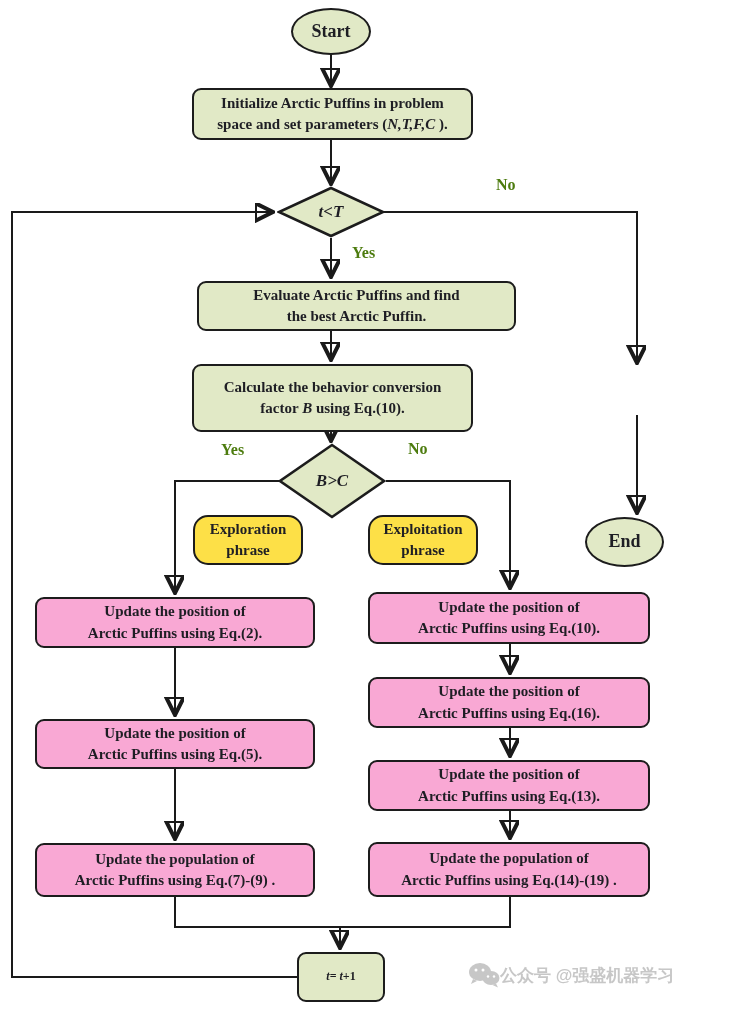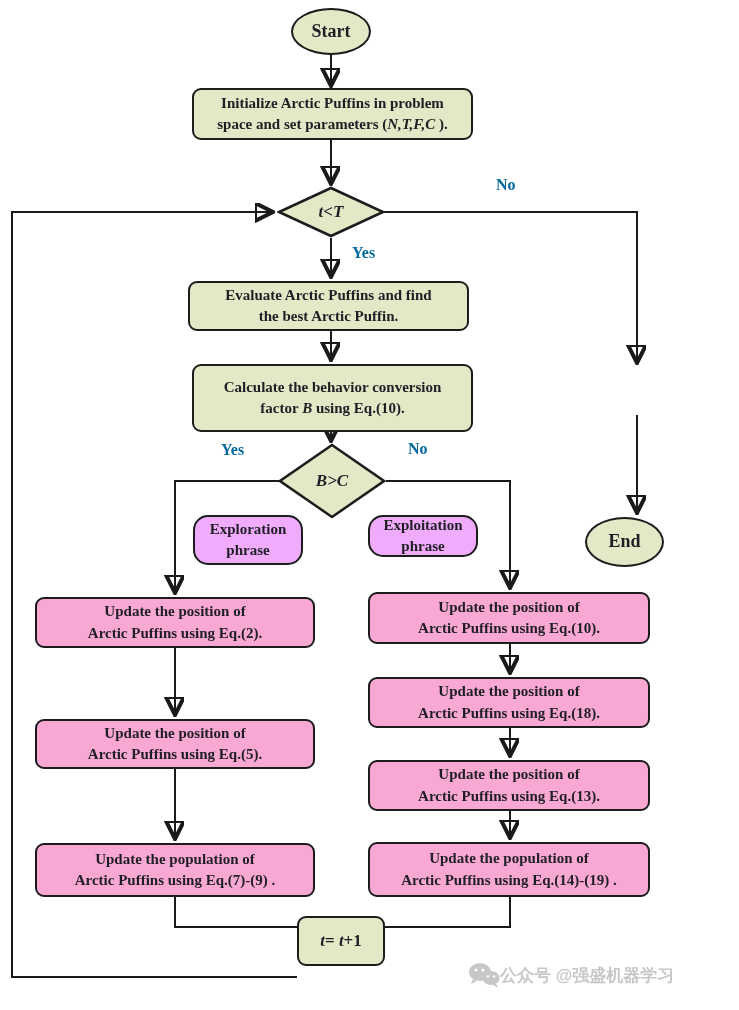--- a/index.html
+++ b/index.html
@@ -11,30 +11,30 @@
   .wires path { stroke:#1a1a1a; stroke-width:2; fill:none; }
   .node {
     position:absolute; box-sizing:border-box;
     display:flex; align-items:center; justify-content:center;
     text-align:center; font-weight:bold; color:#1e1e24;
     font-size:15px; line-height:1.42;border-radius:9px;
   }
   .rect   { border:2.5px solid #1c1c1c; }
   .green  { background:#e1e9c6; }
   .blue   { background:#f9a8d4; }
-  .pink   { background:#f0abfc; border:2.5px solid #1c1c1c; border-radius:15px; }
+  .pink   { background:#fde047; border:2.5px solid #1c1c1c; border-radius:15px; }
   .ellipse{ border:2.5px solid #1c1c1c; border-radius:50%; background:#e1e9c6; font-size:18px; }
   .diamond{ position:absolute; }
   .diamond svg { position:absolute; left:0; top:0; }
   .dlabel {
     position:absolute; inset:0; display:flex; align-items:center; justify-content:center;
     font-weight:bold; font-style:italic; font-size:17px; color:#1e1e24;
   }
   .it { font-style:italic; }
-  .lbl { position:absolute; font-weight:bold; font-size:16px; color:#0369a1; }
+  .lbl { position:absolute; font-weight:bold; font-size:16px; color:#4d7c0f; }
   .watermark {
     position:absolute; left:468px; top:962px; display:flex; align-items:center; gap:0;
     color:#c7c7c7; font-size:17px; font-weight:bold;
     font-family:"Liberation Sans","DejaVu Sans",sans-serif;
   }
 </style>
 </head>
 <body>
 
 <div class="canvas">
@@ -85,21 +85,21 @@
         <span> &lt; </span>
         <span>T</span>
     </div>
   </div>
 
   <span class="lbl" style="left:496px;top:176px">No</span>
   <span class="lbl" style="left:352px;top:244px">Yes</span>
   <span class="lbl" style="left:221px;top:441px">Yes</span>
   <span class="lbl" style="left:408px;top:440px">No</span>
 
-  <div class="node rect green" style="left:188px;top:281px;width:281px;height:50px">
+  <div class="node rect green" style="left:197px;top:281px;width:319px;height:50px">
     <div>
       <span>Evaluate Arctic Puffins  and find</span><br>
       <span>the best Arctic Puffin.</span>
     </div>
   </div>
 
   <div class="node rect green" style="left:192px;top:364px;width:281px;height:68px">
     <div>
       <span>Calculate the behavior conversion</span><br>
       <span>factor </span><span class="it">B</span><span> using Eq.(10).</span>
@@ -117,21 +117,21 @@
     </div>
   </div>
 
   <div class="node pink" style="left:193px;top:515px;width:110px;height:50px">
     <div>
       <span>Exploration</span><br>
       <span>phrase</span>
     </div>
   </div>
 
-  <div class="node pink" style="left:368px;top:515px;width:110px;height:42px">
+  <div class="node pink" style="left:368px;top:515px;width:110px;height:50px">
     <div>
       <span>Exploitation</span><br>
       <span>phrase</span>
     </div>
   </div>
 
   <div class="node rect blue" style="left:35px;top:597px;width:280px;height:51px">
     <div>
       <span>Update the position of</span><br>
       <span>Arctic Puffins using Eq.(2).</span>
@@ -152,42 +152,42 @@
 
   <div class="node rect blue" style="left:368px;top:592px;width:282px;height:52px">
     <div>
       <span>Update the position of</span><br>
       <span>Arctic Puffins using Eq.(10).</span>
     </div>
   </div>
   <div class="node rect blue" style="left:368px;top:677px;width:282px;height:51px">
     <div>
       <span>Update the position of</span><br>
-      <span>Arctic Puffins using Eq.(18).</span>
+      <span>Arctic Puffins using Eq.(16).</span>
     </div>
   </div>
   <div class="node rect blue" style="left:368px;top:760px;width:282px;height:51px">
     <div>
       <span>Update the position of</span><br>
       <span>Arctic Puffins using Eq.(13).</span>
     </div>
   </div>
   <div class="node rect blue" style="left:368px;top:842px;width:282px;height:55px">
     <div>
       <span>Update the population of</span><br>
       <span>Arctic Puffins using Eq.(14)-(19) .</span>
     </div>
   </div>
 
 
   <div class="node ellipse" style="left:585px;top:517px;width:79px;height:50px">
     <span>End</span>
   </div>
 
-  <div class="node rect green" style="left:297px;top:916px;width:88px;height:50px;font-size:17px">
+  <div class="node rect green" style="left:297px;top:952px;width:88px;height:50px;font-size:12px">
     <div>
       <span class="it">t</span><span>= </span><span class="it">t</span><span>+1</span>
     </div>
   </div>
 
   <div class="watermark">
     <svg width="32" height="26" viewBox="0 0 32 26">
       <ellipse cx="12" cy="10" rx="11" ry="9" fill="#c7c7c7"></ellipse>
       <circle cx="8" cy="8" r="1.5" fill="#ffffff"></circle>
       <circle cx="15" cy="8" r="1.5" fill="#ffffff"></circle>

